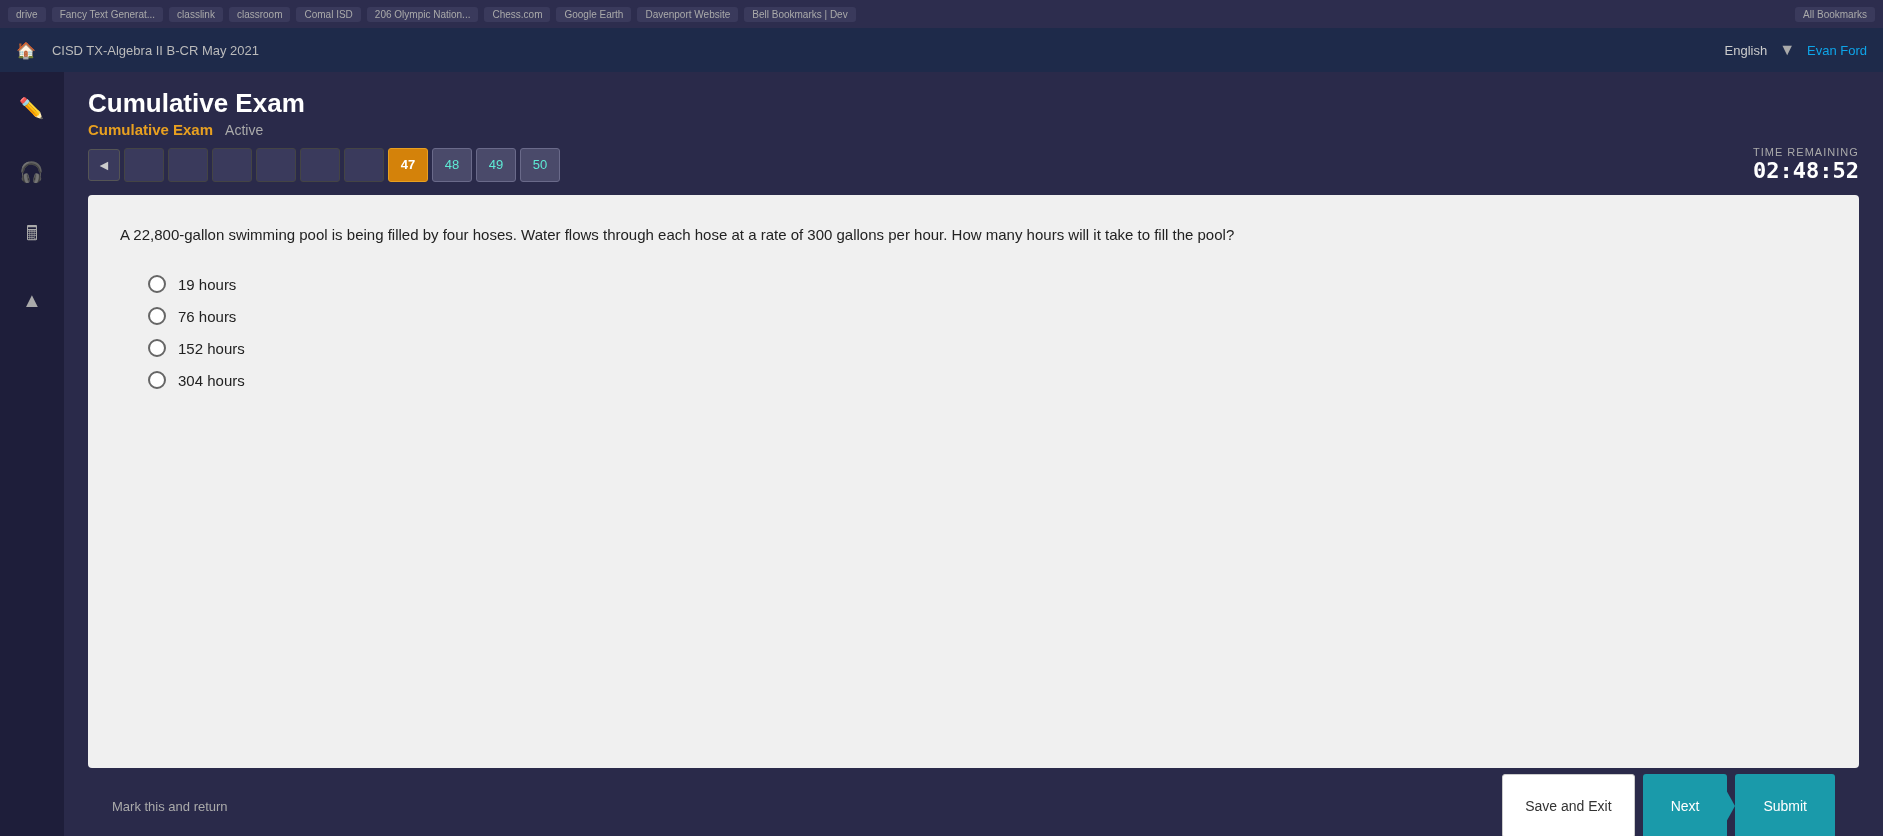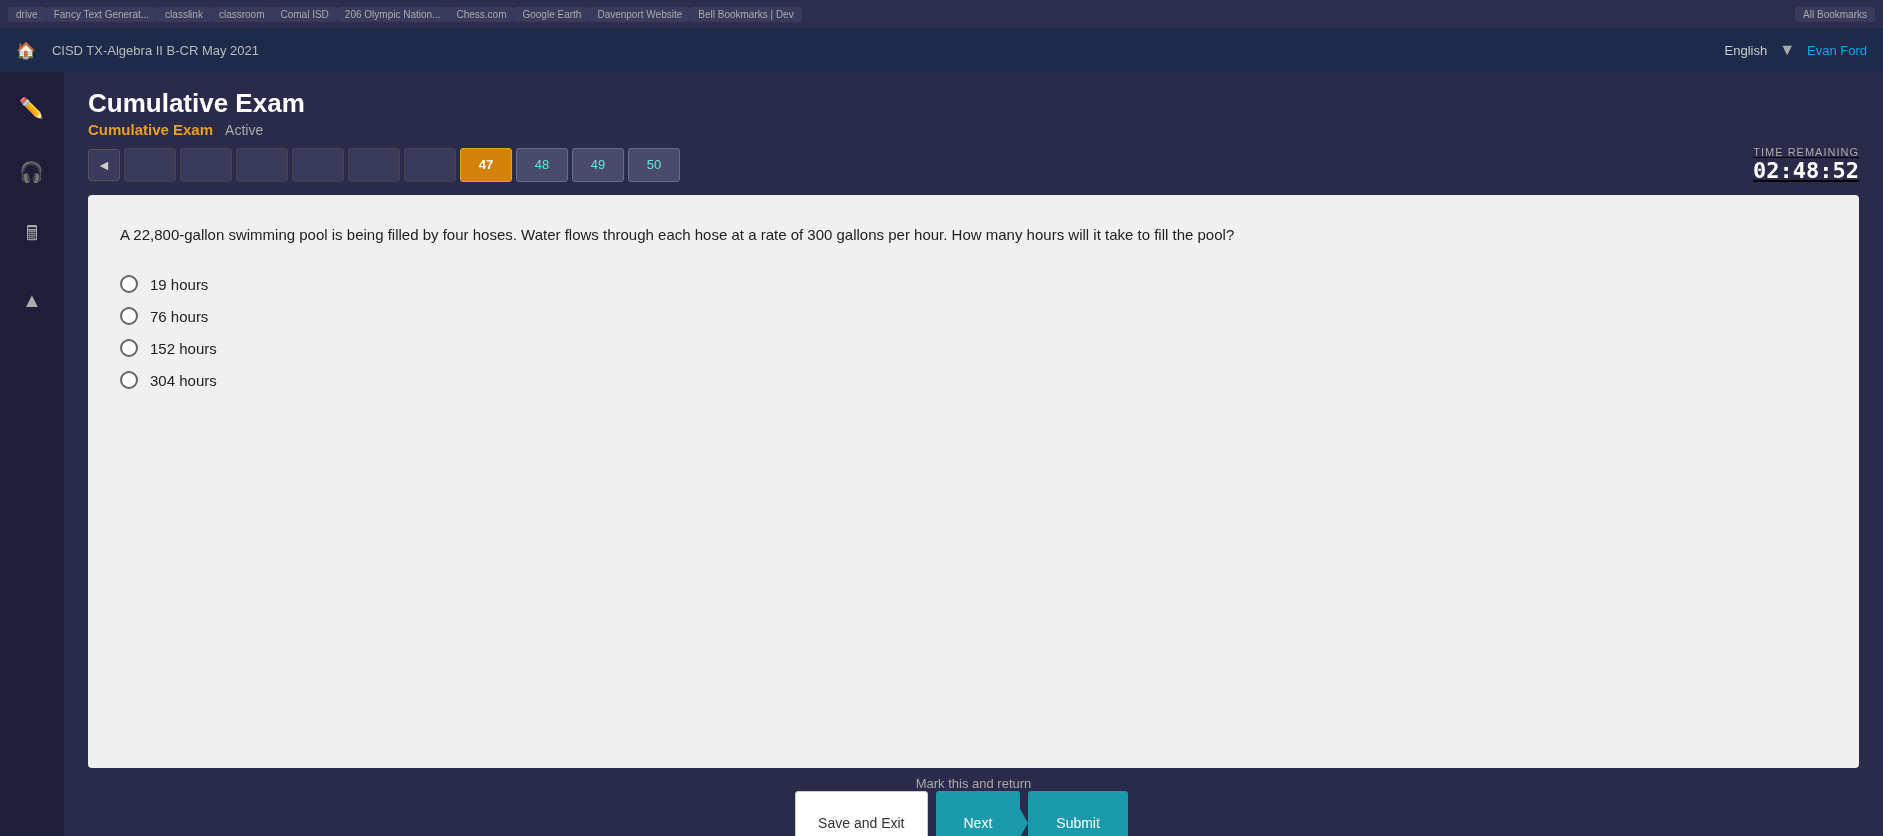--- a/index.html
+++ b/index.html
@@ -12,20 +12,21 @@
       position: relative;
     }
 
     
     .browser-bar {
       height: 28px;
       background: #2d2d4e;
       display: flex;
       align-items: center;
       padding: 0 8px;
+      gap: 6px;
       font-size: 11px;
       color: #ccc;
     }
     .browser-tab {
       background: #3a3a5c;
       padding: 2px 8px;
       border-radius: 3px;
       font-size: 10px;
       color: #aaa;
       white-space: nowrap;
@@ -143,21 +144,21 @@
       border: 1px solid #555;
       color: #ccc;
       display: flex;
       align-items: center;
       justify-content: center;
       cursor: pointer;
       font-size: 14px;
       border-radius: 3px;
     }
     .q-btn {
-      width: 52px;
+      width: 40px;
       height: 34px;
       background: #3a3a5c;
       border: 1px solid #5a5a7a;
       color: #ccc;
       display: flex;
       align-items: center;
       justify-content: center;
       cursor: pointer;
       font-size: 13px;
       border-radius: 3px;
@@ -168,22 +169,21 @@
       color: #fff;
       font-weight: bold;
     }
     .q-btn.nearby {
       background: #4a4a6a;
       border-color: #6a6a8a;
       color: #5eead4;
     }
     .time-display {
       margin-left: auto;
-      text-align: right;
-      text-decoration: underline;
+      text-align: left;
     }
     .time-label {
       font-size: 11px;
       color: #aaa;
       text-transform: uppercase;
       letter-spacing: 1px;
     }
     .time-value {
       font-size: 22px;
       color: #fff;
@@ -208,20 +208,21 @@
     .answer-options {
       display: flex;
       flex-direction: column;
       gap: 14px;
     }
     .answer-option {
       display: flex;
       align-items: center;
       gap: 12px;
       cursor: pointer;
+      margin-left: 28px;
     }
     .radio-circle {
       width: 18px;
       height: 18px;
       border: 2px solid #666;
       border-radius: 50%;
       flex-shrink: 0;
       background: #fff;
     }
     .answer-label {
@@ -230,21 +231,20 @@
     }
 
     
     .bottom-bar {
       height: 60px;
       background: #2a2a4a;
       display: flex;
       align-items: center;
       justify-content: space-between;
       padding: 0 24px 0 0;
-      flex-direction: column;
     }
     .mark-return-text {
       color: #aaa;
       font-size: 13px;
       padding-left: 24px;
     }
     .bottom-buttons {
       display: flex;
       gap: 8px;
     }

